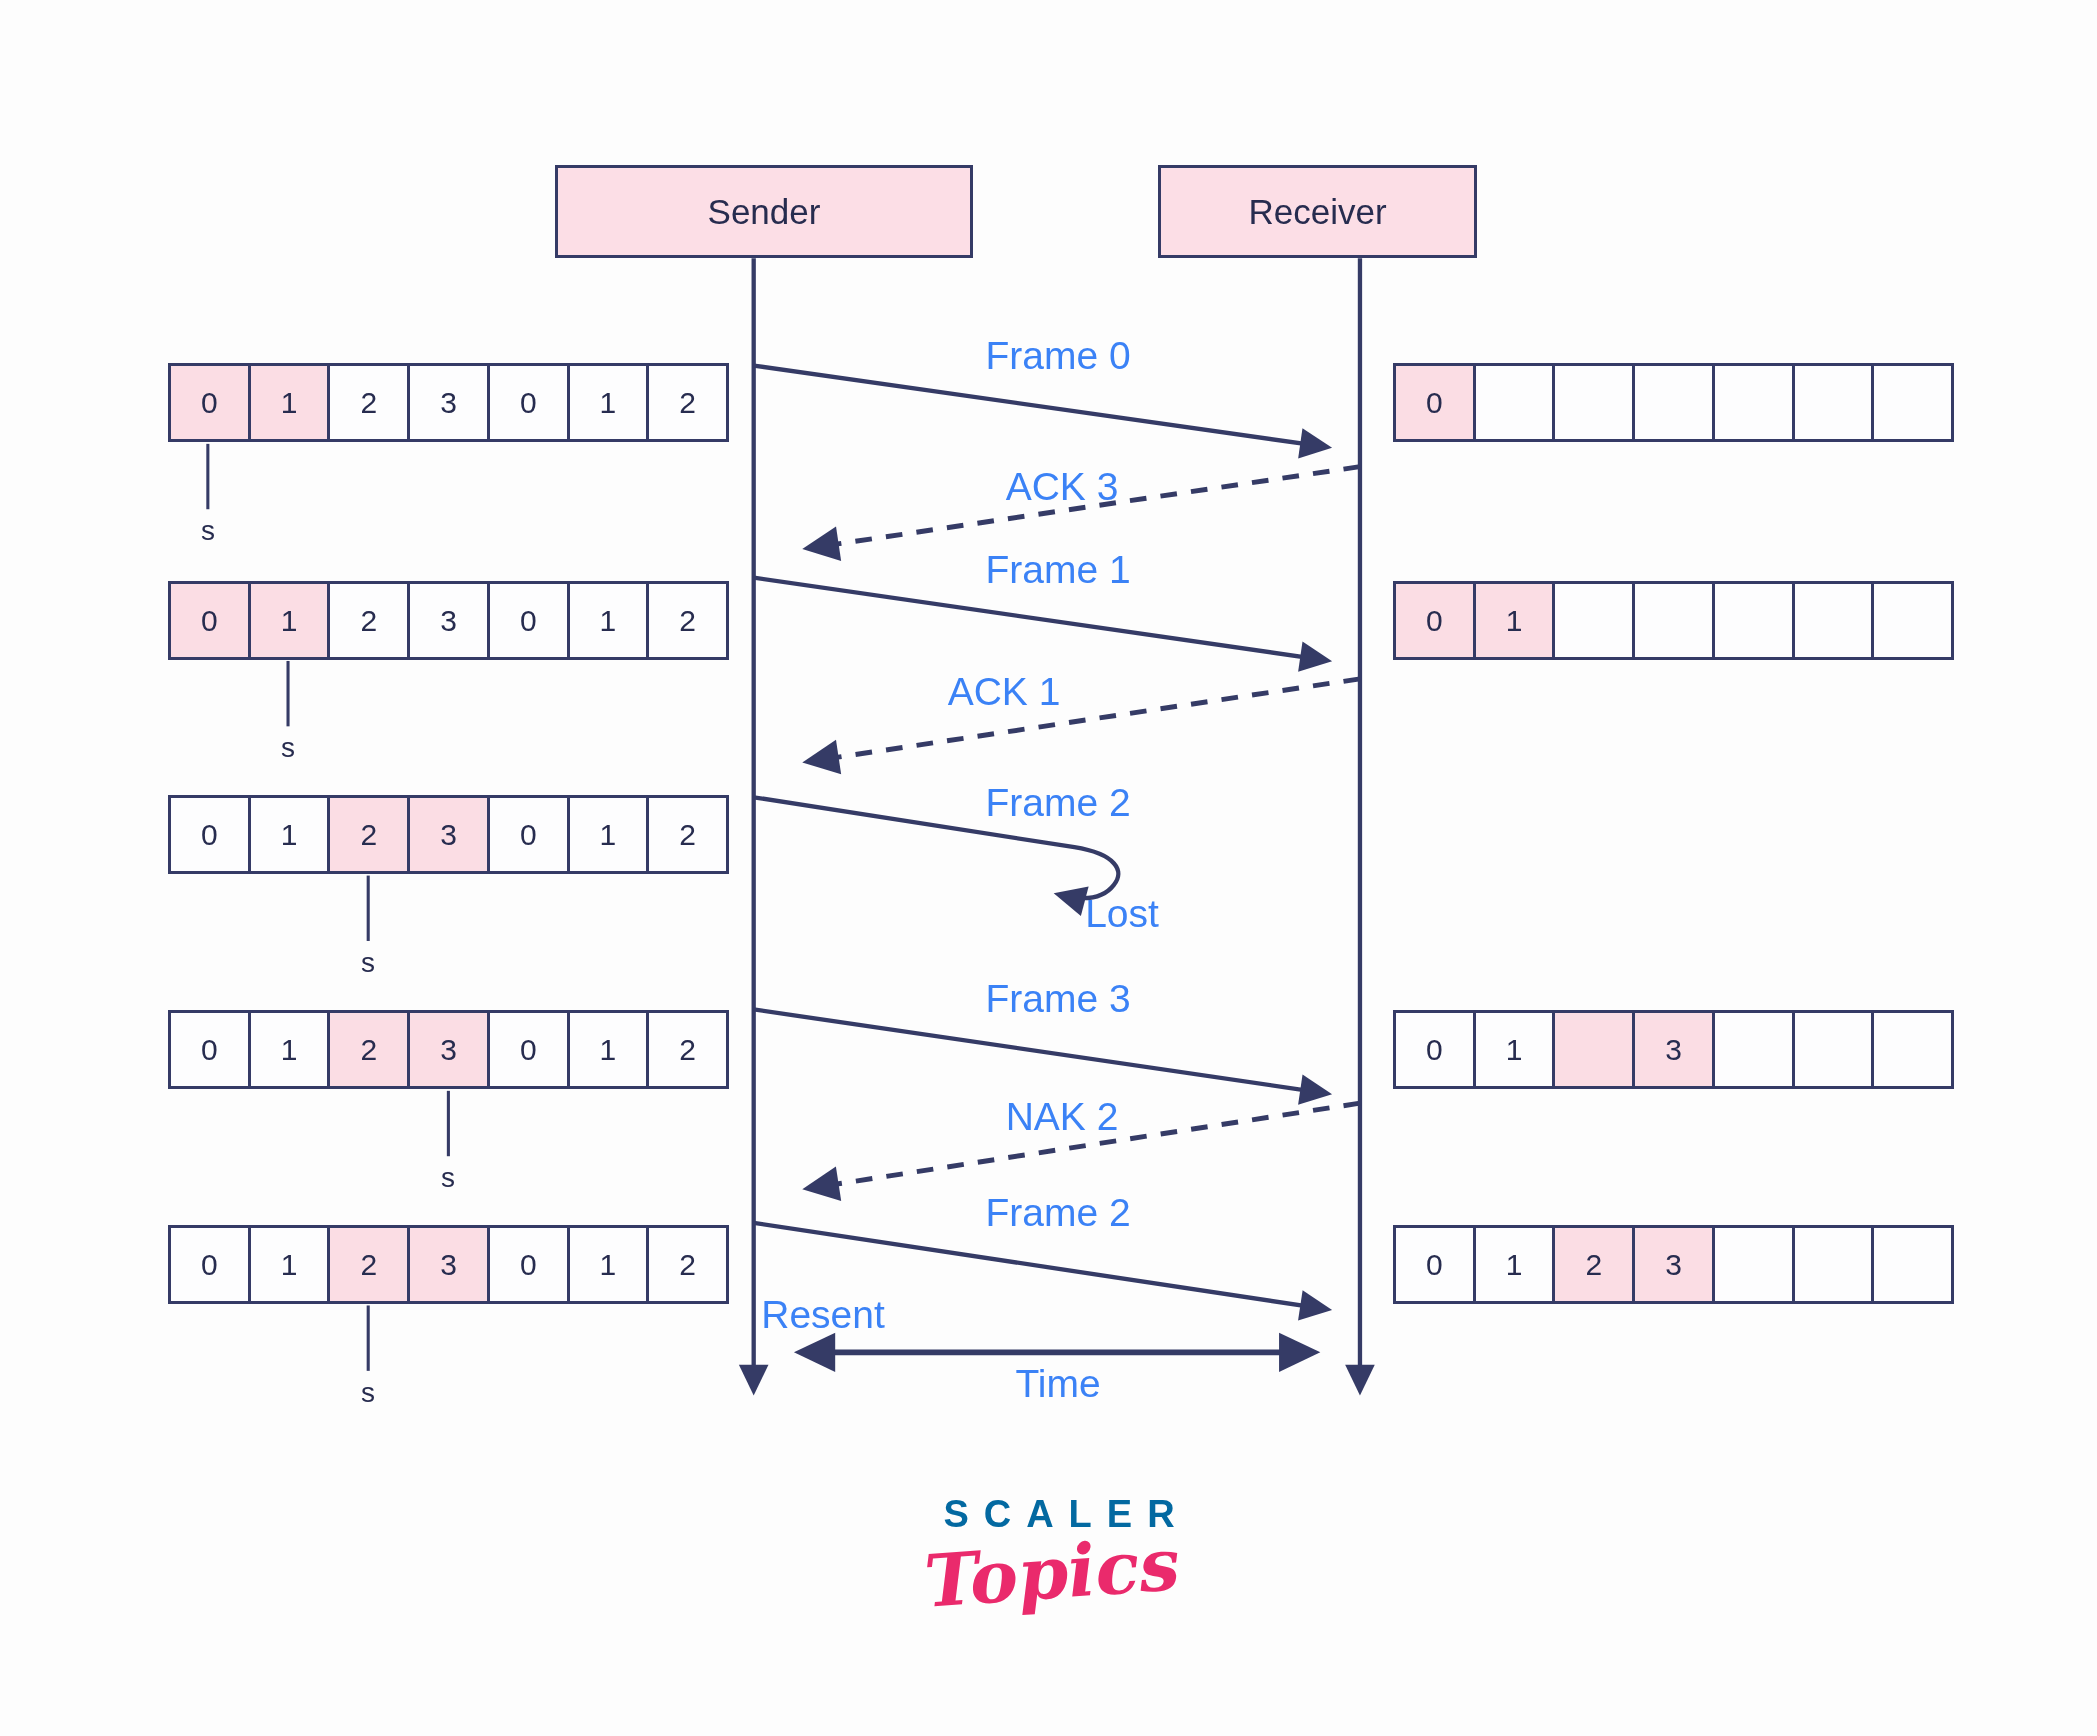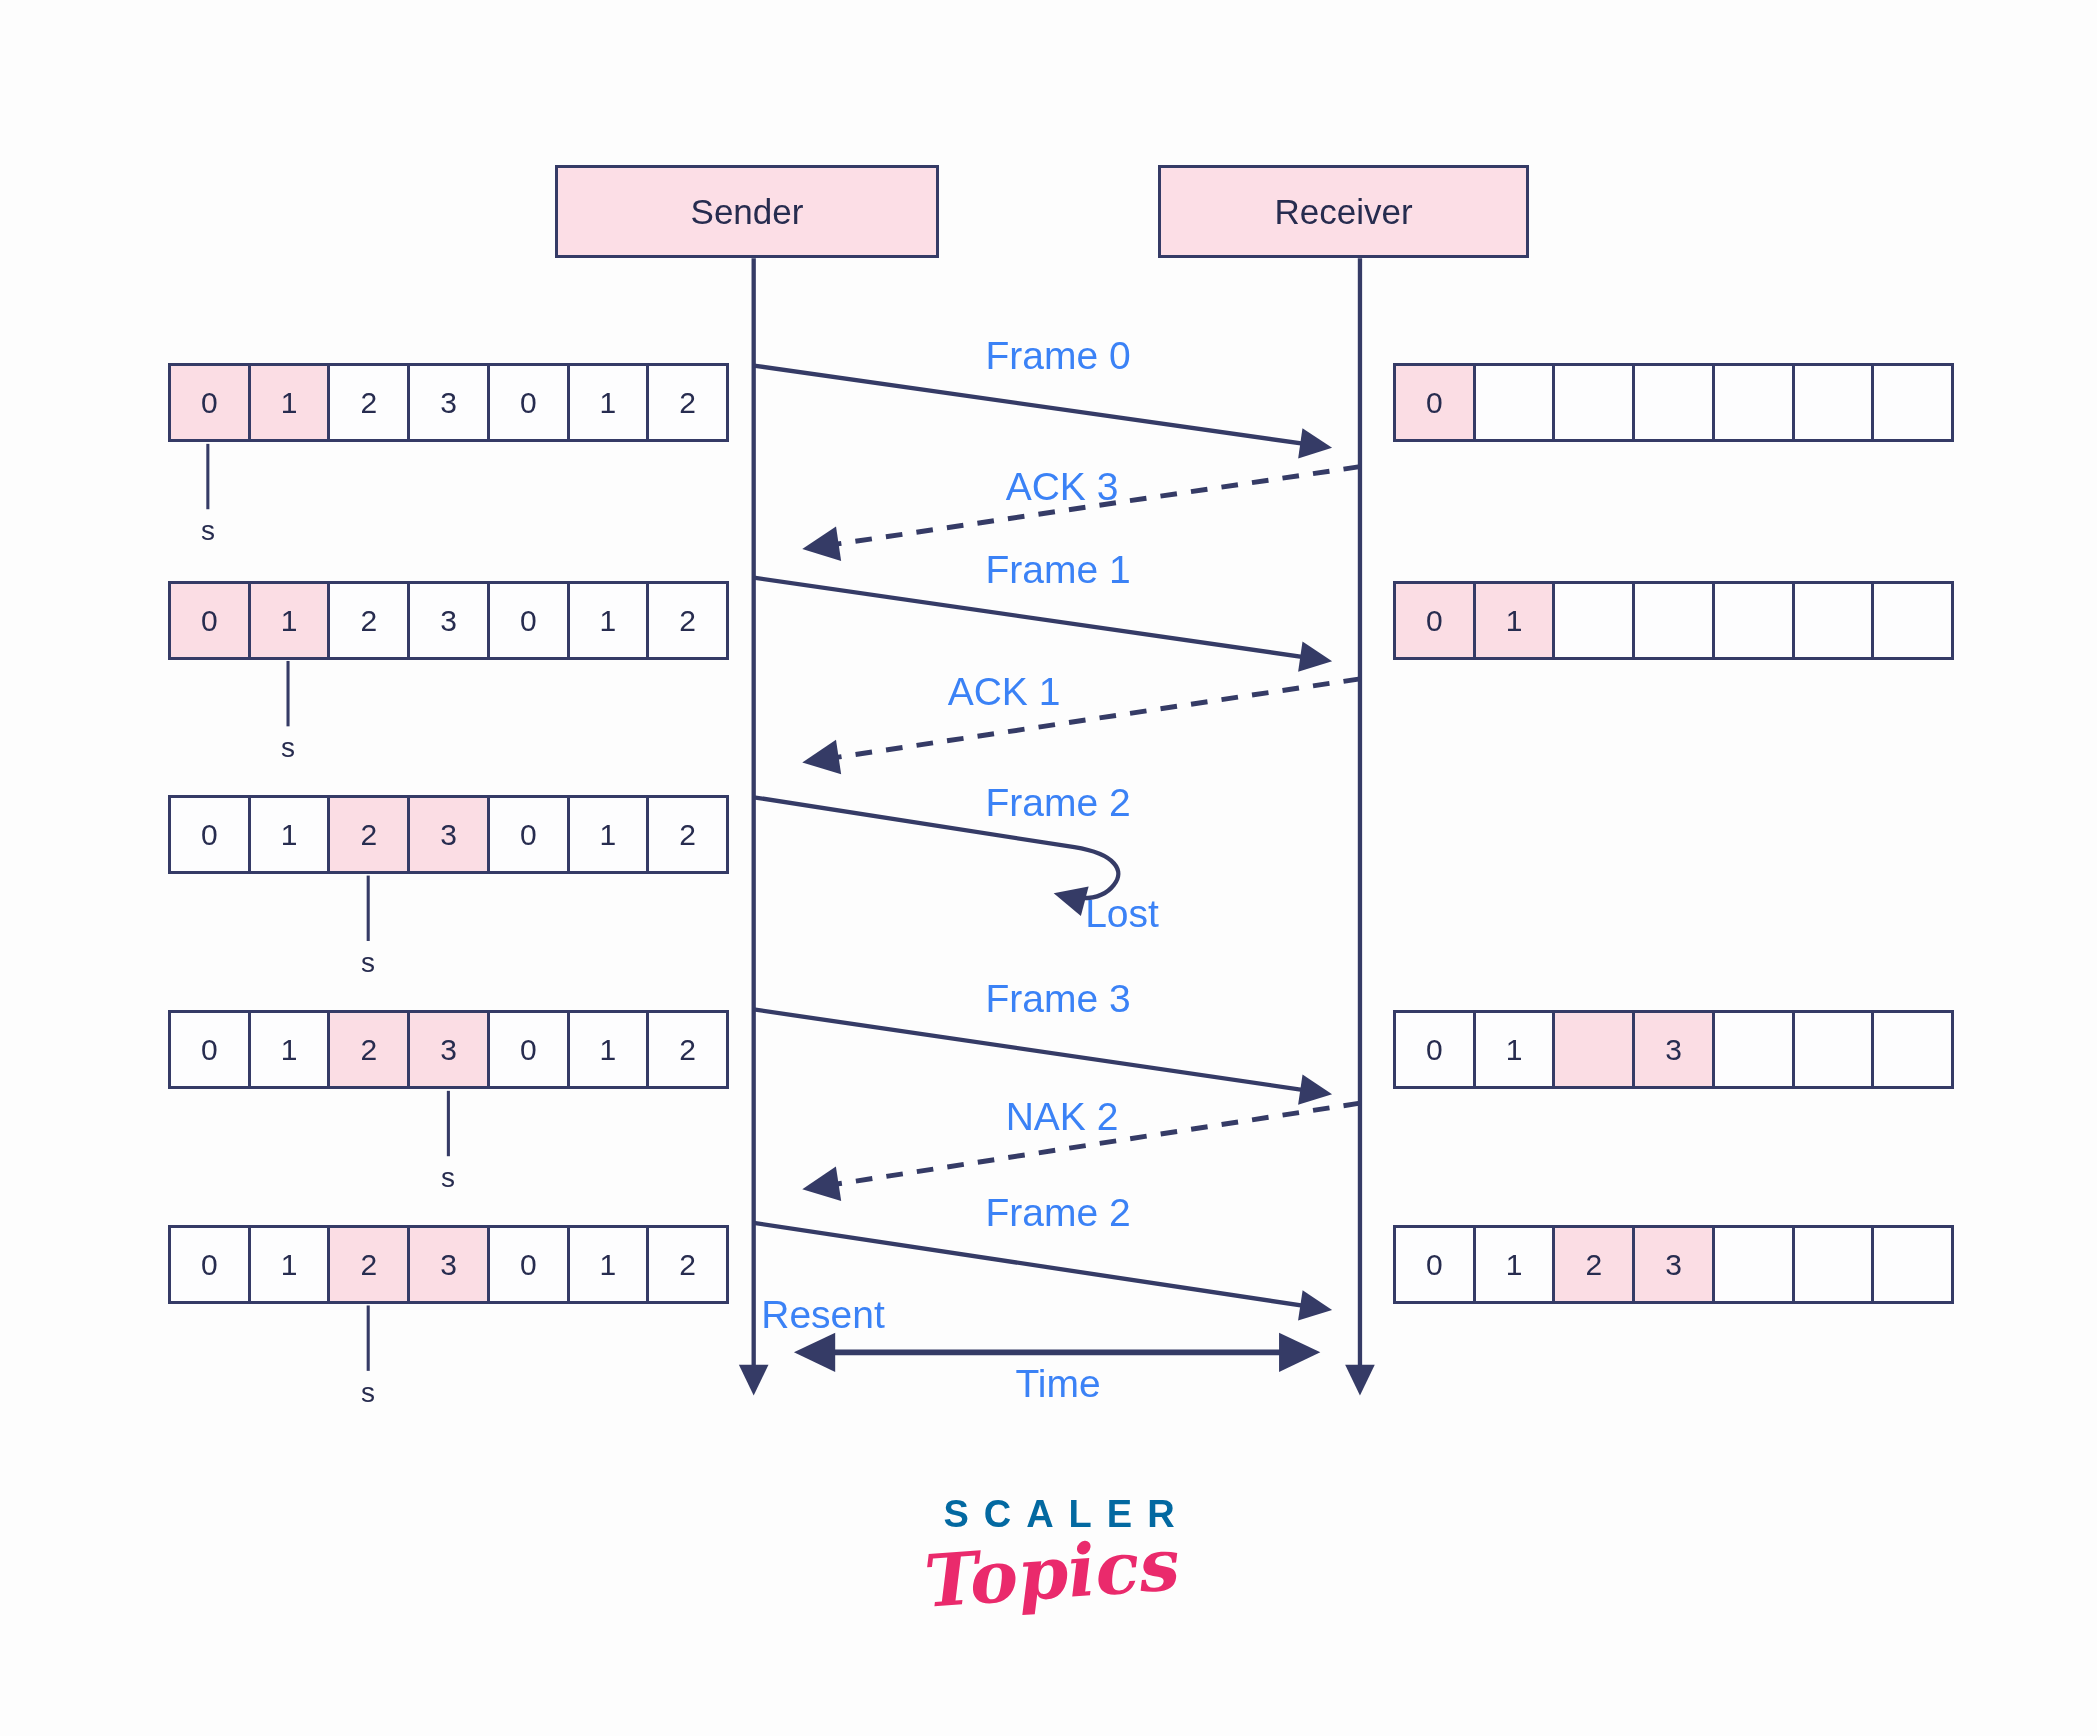--- a/index.html
+++ b/index.html
@@ -5,21 +5,21 @@
   html,body{margin:0;padding:0;}
   body{
     width:2097px;height:1737px;position:relative;overflow:hidden;
     background:#fdfdfd;
     font-family:"Liberation Sans", sans-serif;
   }
   .stage{position:absolute;inset:0;}
   svg.wires{position:absolute;left:0;top:0;width:2097px;height:1737px;}
 
   .node{
-    position:absolute;width:384px;height:93px;box-sizing:border-box;
+    position:absolute;width:418px;height:93px;box-sizing:border-box;
     border:3.7px solid #353b66;background:#fcdee6;
     display:flex;align-items:center;justify-content:center;
     font-size:35px;color:#272c4f;
   }
   .row{
     position:absolute;display:flex;width:561px;height:79px;box-sizing:border-box;
     border:3.7px solid #353b66;background:#fdfdfe;
   }
   .cell{
     flex:1;display:flex;align-items:center;justify-content:center;
@@ -80,21 +80,21 @@
     <line x1="337" y1="719" x2="337" y2="825" stroke="#353b66" stroke-width="5"></line>
     <line x1="467" y1="1071" x2="467" y2="1177" stroke="#353b66" stroke-width="5"></line>
     <line x1="597" y1="1419" x2="597" y2="1525" stroke="#353b66" stroke-width="5"></line>
     <line x1="727" y1="1768" x2="727" y2="1874" stroke="#353b66" stroke-width="5"></line>
     <line x1="597" y1="2116" x2="597" y2="2222" stroke="#353b66" stroke-width="5"></line>
   </svg>
 
   <div class="node" style="left:555px;top:165px;">
     <span>Sender</span>
   </div>
-  <div class="node" style="left:1158px;top:165px;width:371px;">
+  <div class="node" style="left:1158px;top:165px;width:319px;">
     <span>Receiver</span>
   </div>
 
   <div class="row" style="left:168px;top:363px;">
       <div class="cell hl">0</div>
       <div class="cell hl">1</div>
       <div class="cell">2</div>
       <div class="cell">3</div>
       <div class="cell">0</div>
       <div class="cell">1</div>

